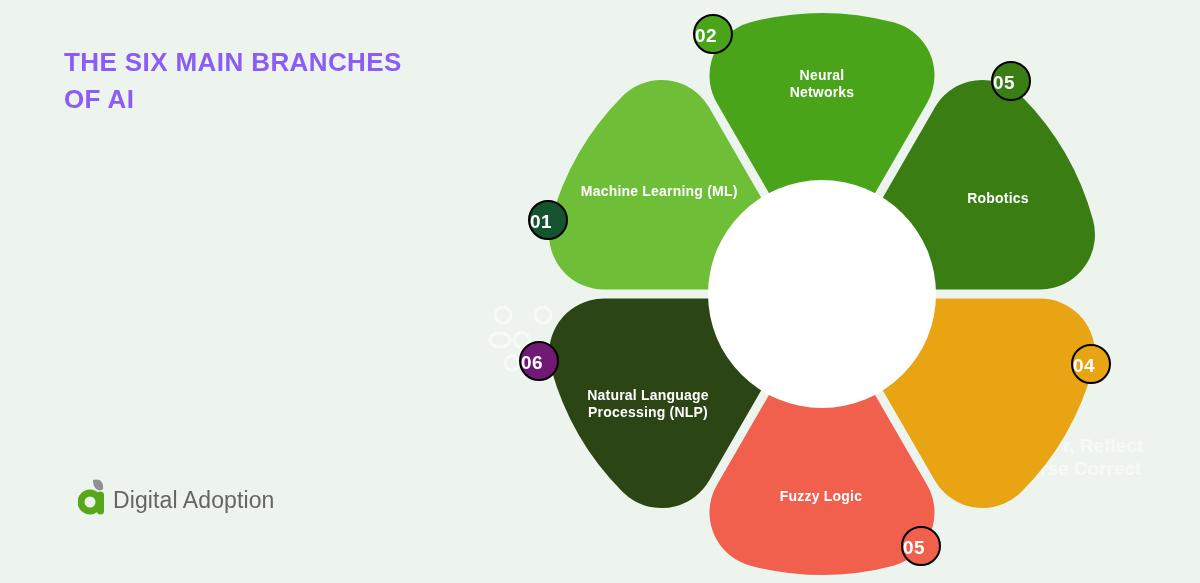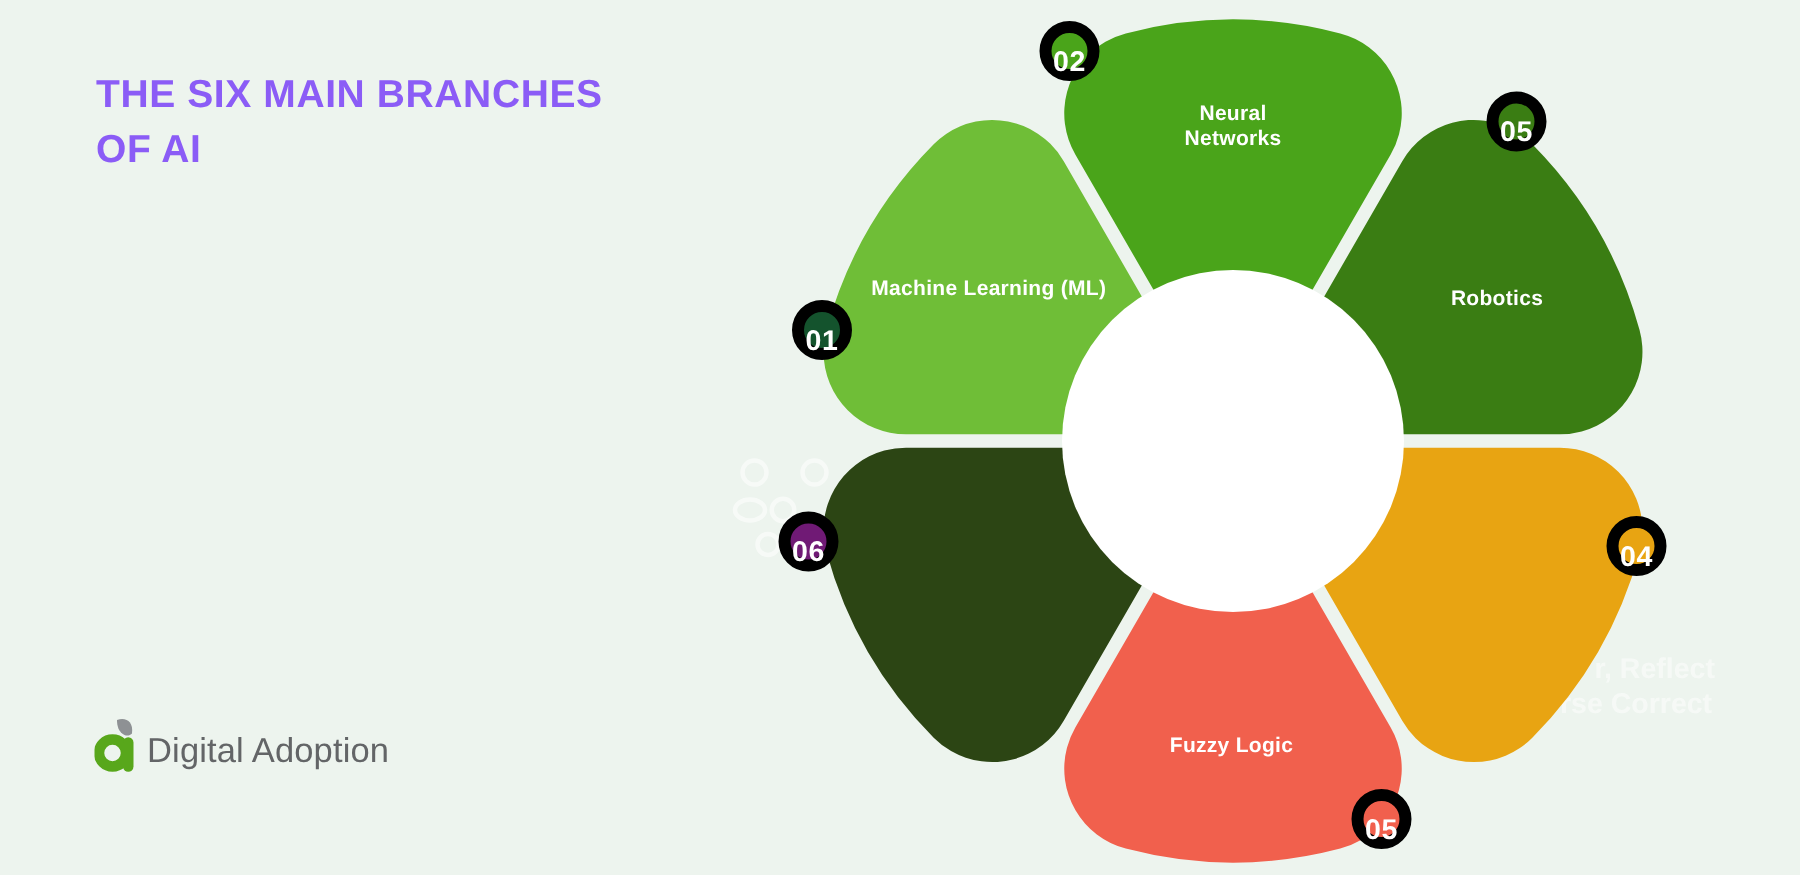--- a/index.html
+++ b/index.html
@@ -53,40 +53,40 @@
   .lbl-nn  { left: 822px; top:  84px; width: 112px; }
   .lbl-rob { left: 998px; top: 199px; width: 150px; }
   .lbl-exp { left: 988px; top: 401px; width: 100px; }
   .lbl-fuz { left: 821px; top: 497px; width: 200px; }
   .lbl-nlp { left: 648px; top: 404px; width: 128px; }
 
   
   .badge {
     position: absolute;
     width: 40px; height: 40px;
-    border: 8px solid #000000;
+    border: 2px solid #000000;
     border-radius: 50%;
     color: #ffffff;
     font-weight: bold;
     font-size: 19px;
     line-height: 40px;
-    text-align: center;
+    text-align: left;
     letter-spacing: 0.5px;
   }
   .badge-01 { left: 528px; top: 200px; }
   .badge-02 { left: 693px; top:  14px; }
   .badge-03 { left: 991px; top:  61px; }
   .badge-04 { left: 1071px; top: 344px; }
   .badge-05 { left: 901px; top: 526px; }
   .badge-06 { left: 519px; top: 341px; }
 
   
   .logo {
     position: absolute;
-    left: 63px; top: 478px;
+    left: 78px; top: 478px;
     display: flex;
     align-items: flex-end;
     gap: 7px;
   }
   .logo-text {
     font-size: 23px;
     color: #636567;
     font-weight: 500;
     letter-spacing: 0.1px;
     padding-bottom: 2px;
@@ -124,20 +124,21 @@
       <use href="#petalShape" class="petal" transform="rotate(240)" fill="#2c4514" stroke="#2c4514"></use>
     </g>
 
     <circle cx="822" cy="294" r="114" fill="#ffffff"></circle>
   </svg>
 
   <div class="petal-label lbl-ml">Machine Learning (ML)</div>
   <div class="petal-label lbl-nn">Neural Networks</div>
   <div class="petal-label lbl-rob">Robotics</div>
   <div class="petal-label lbl-fuz">Fuzzy Logic</div>
+  <div class="petal-label lbl-nlp">Natural Language Processing (NLP)</div>
 
   <div class="badge badge-01" style="background-color: #14532d;">01</div>
   <div class="badge badge-02" style="background-color: rgb(74, 164, 26);">02</div>
   <div class="badge badge-03" style="background-color: rgb(58, 125, 19);">05</div>
   <div class="badge badge-04" style="background-color: rgb(232, 164, 18);">04</div>
   <div class="badge badge-05" style="background-color: rgb(241, 96, 77);">05</div>
   <div class="badge badge-06" style="background-color: #701a75;">06</div>
 
   <div class="logo">
     <svg width="28" height="38" viewBox="0 0 28 38">

